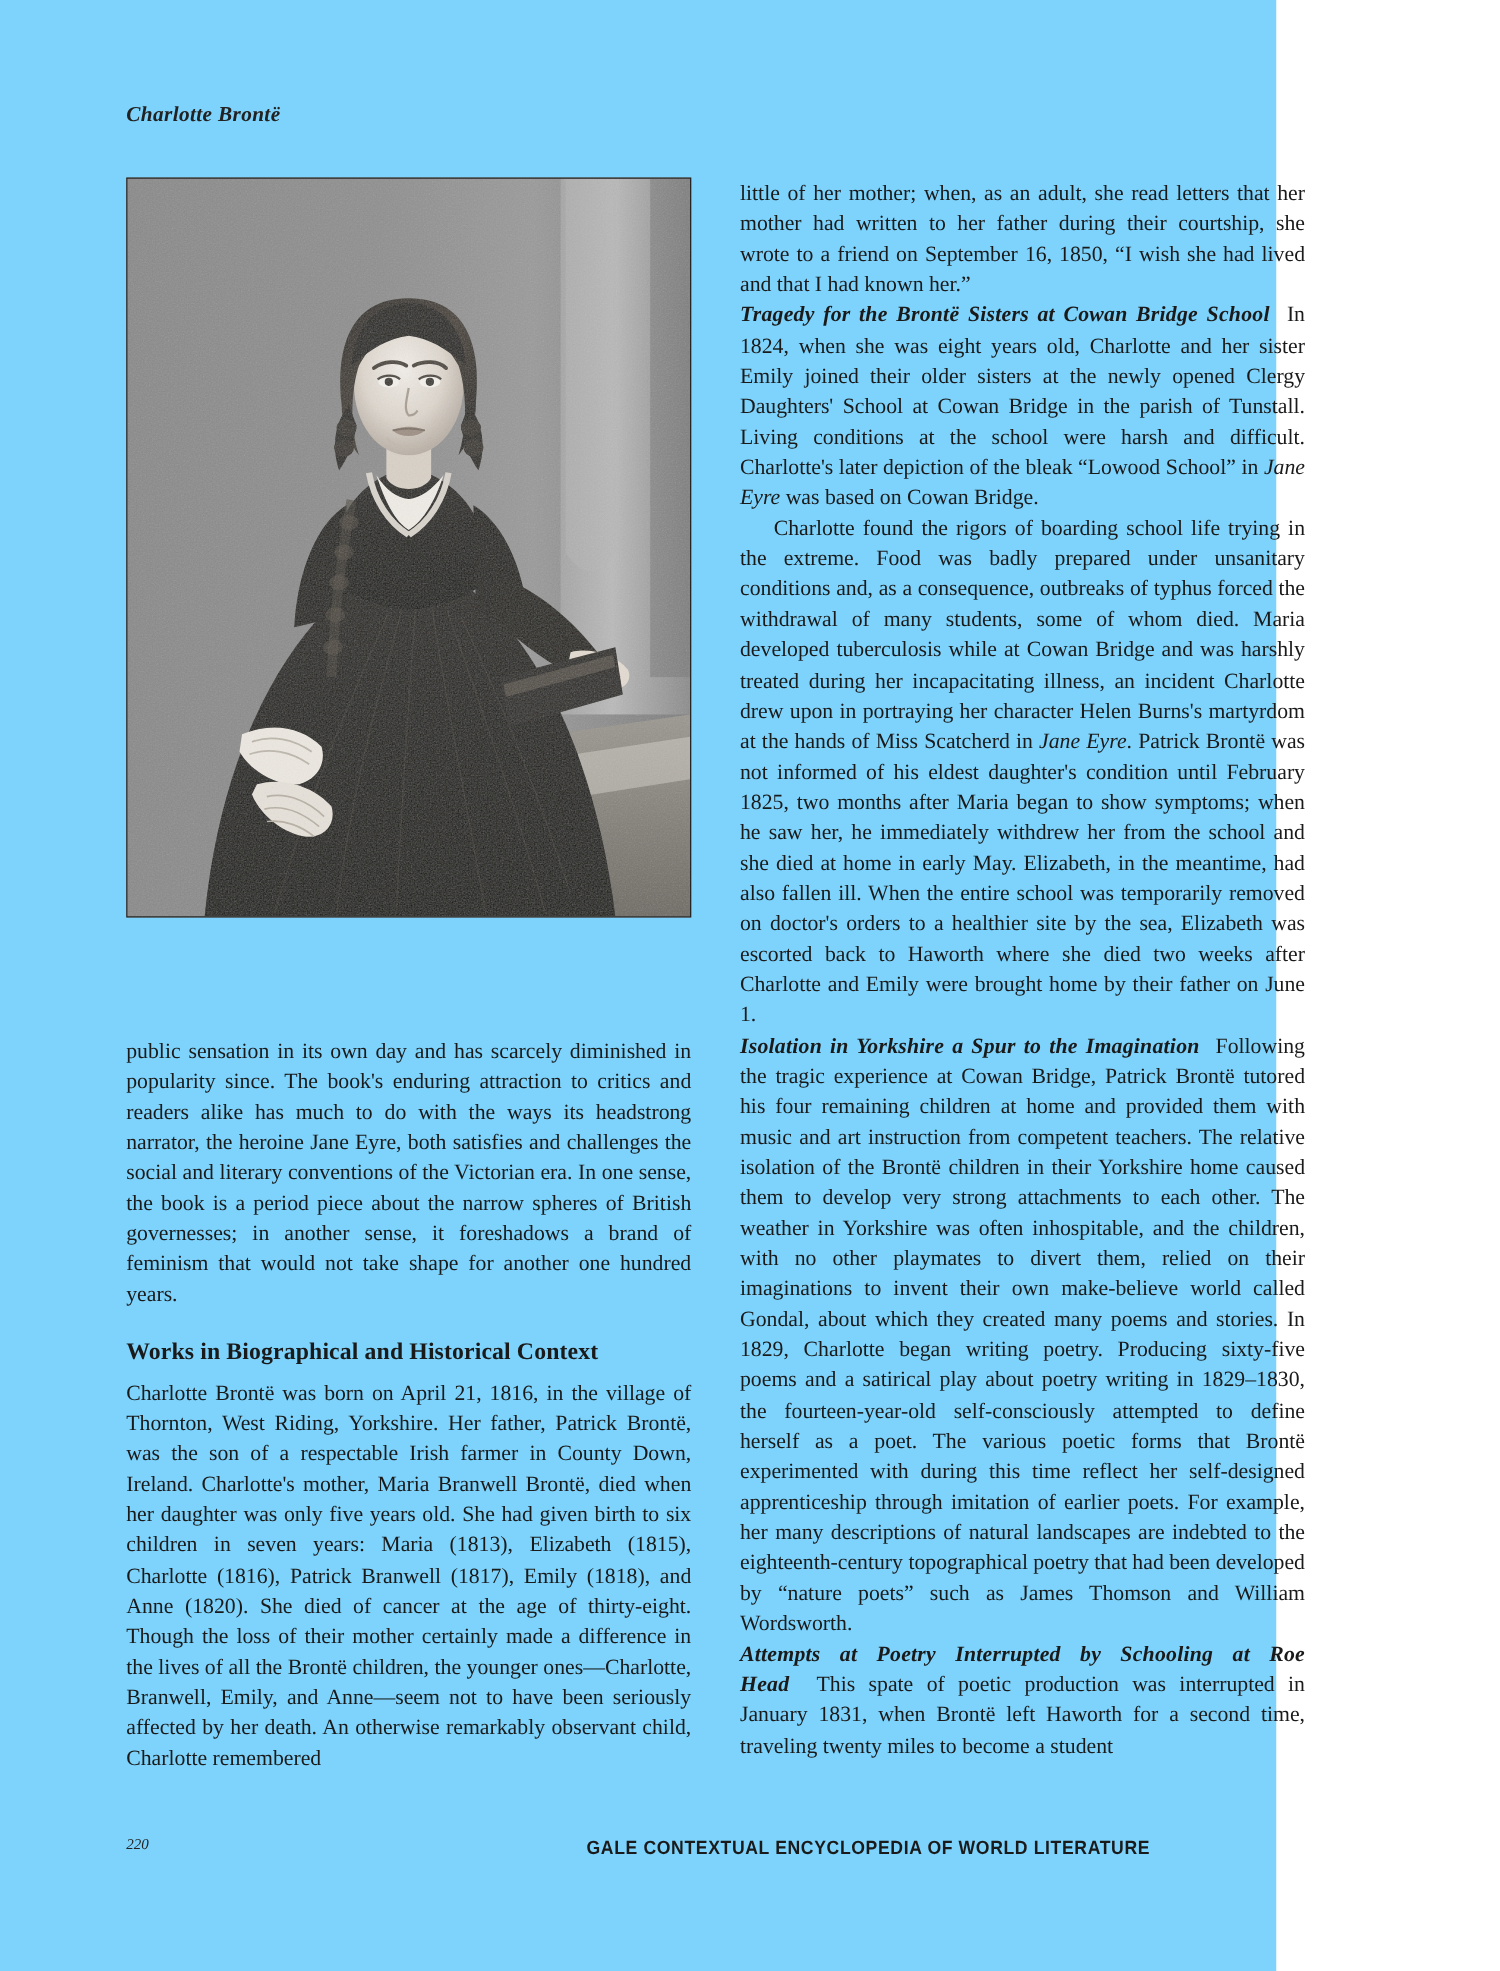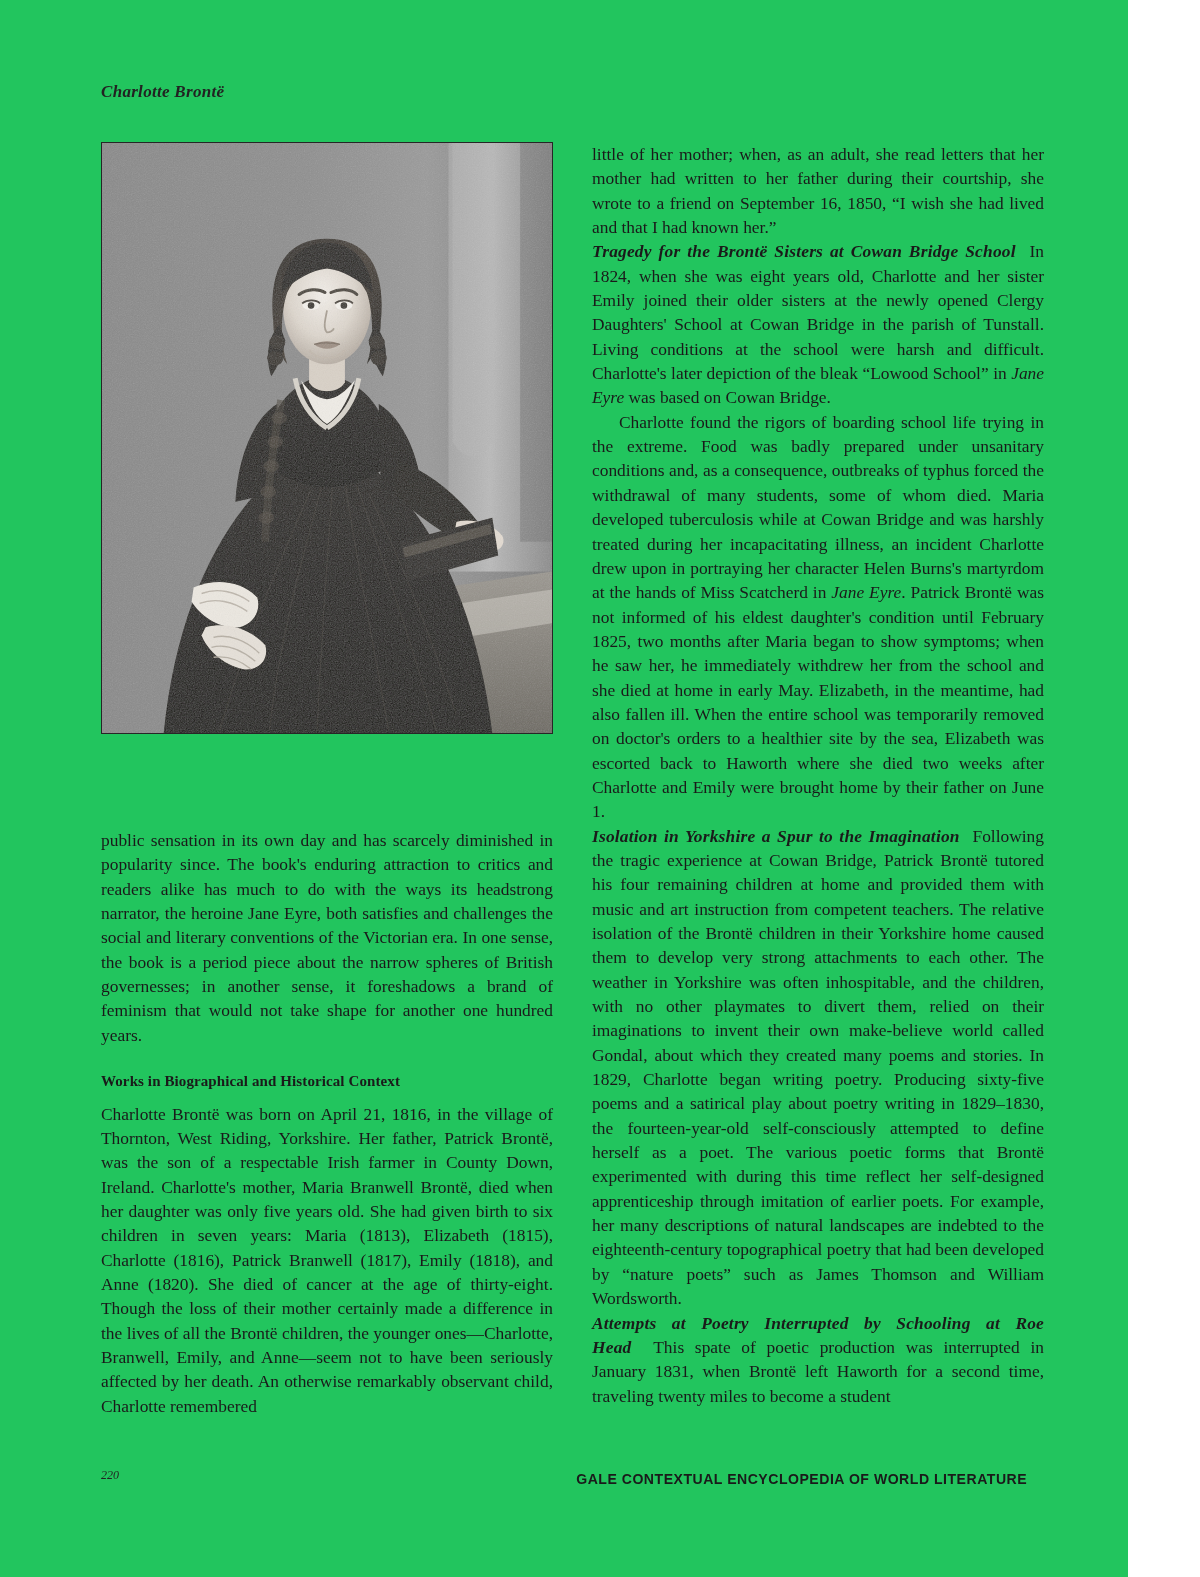--- a/index.html
+++ b/index.html
@@ -12,23 +12,24 @@
     height: 1577px;
     font-family: "Liberation Serif", "DejaVu Serif", serif;
     color: #1a1a1a;
     position: relative;
     overflow: hidden;
   }
 
   .page {
     position: absolute;
     left: 0; top: 0;
-    width: 1128px;
+    width: 1001px;
     height: 1577px;
-    background: #22c55e;
+    background: #7dd3fc;
+    padding-left: 20px;
   }
 
   
   .running-head {
     position: absolute;
     left: 101px;
     top: 82px;
     font-style: italic;
     font-weight: 600;
     font-size: 17px;
@@ -101,21 +102,21 @@
   .caption .cap-title::after { content: "\00a0\00a0\00a0"; }
   .caption .cap-credit {
     font-style: italic;
     font-size: 12.4px;
     letter-spacing: 0.1px;
   }
 
   
   .section-head {
     font-weight: bold;
-    font-size: 15px;
+    font-size: 19px;
     line-height: 25.5px;
     margin: 22px 0 7px 0;
     letter-spacing: 0.1px;
   }
 
   
   .folio {
     position: absolute;
     left: 101px;
     top: 1468px;

